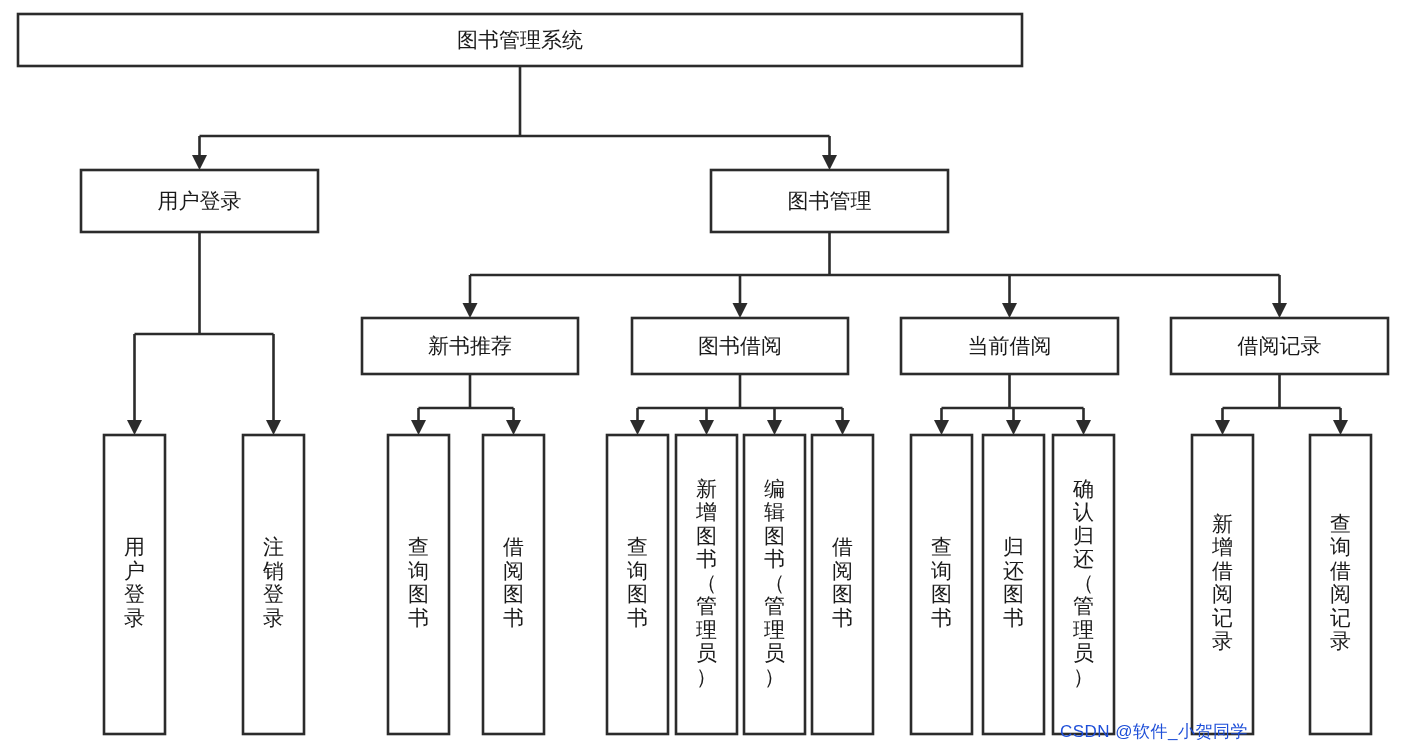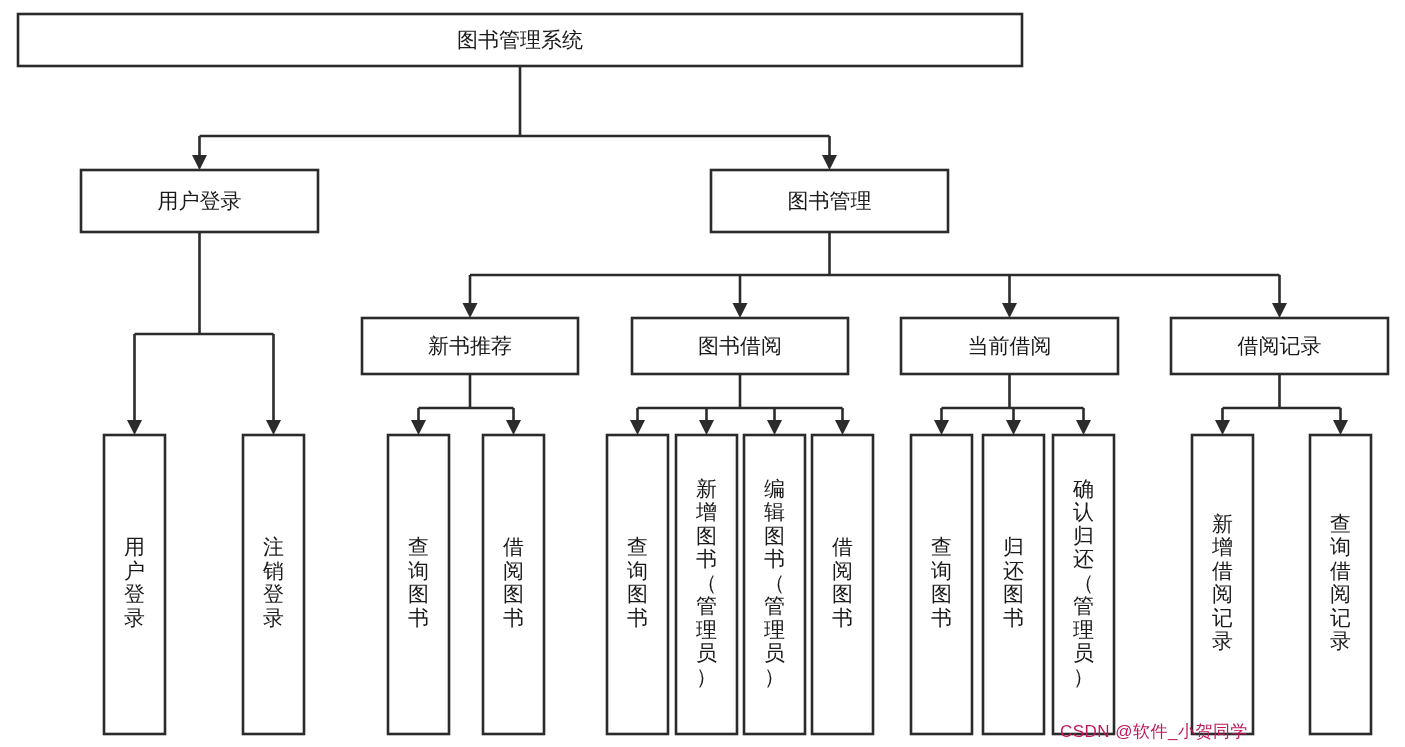--- a/index.html
+++ b/index.html
@@ -53,21 +53,21 @@
     font-size: 21px;
     fill: #1a1a1a;
     text-anchor: middle;
   }
   .watermark-text {
     position: absolute;
     right: 8px;
     bottom: 4px;
     font-family: "Liberation Sans", "DejaVu Sans", sans-serif;
     font-size: 17px;
-    color: #be185d;
+    color: #1d4ed8;
     letter-spacing: 0.5px;
     white-space: nowrap;
     user-select: none;
   }
 </style>
 </head>
 <body>
 
 <div id="diagram-root">
   <svg class="diagram-canvas" viewBox="0 0 1405 747">

